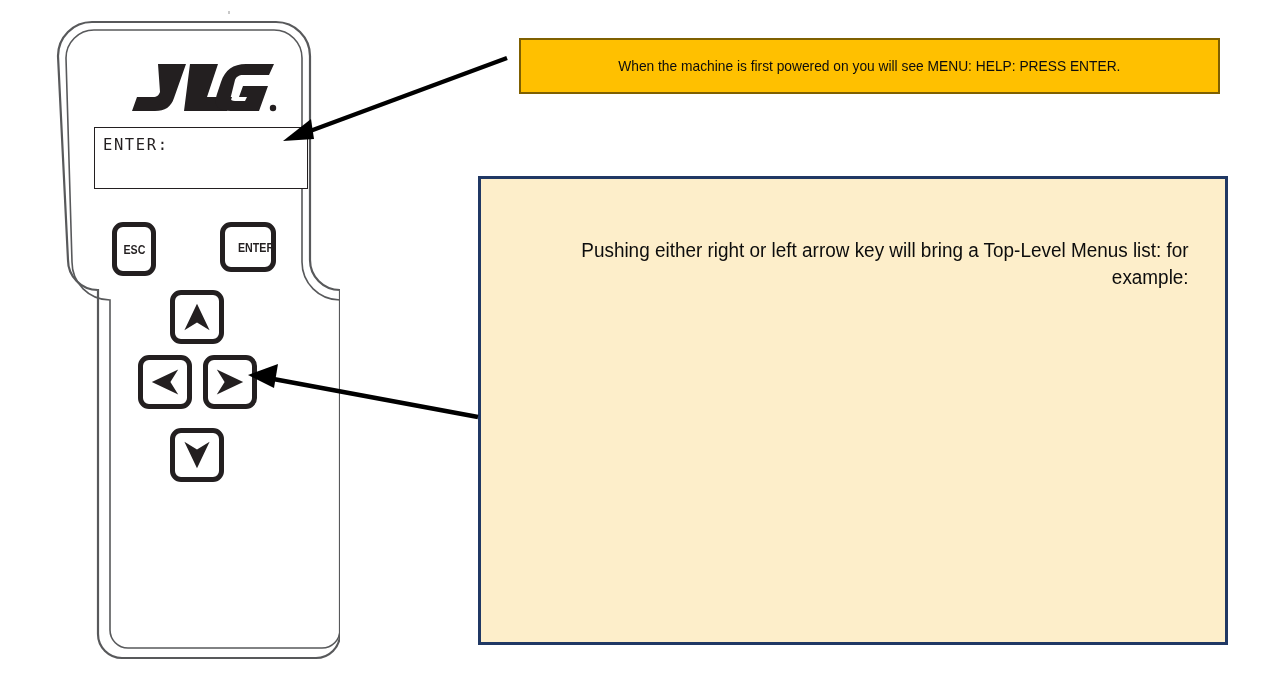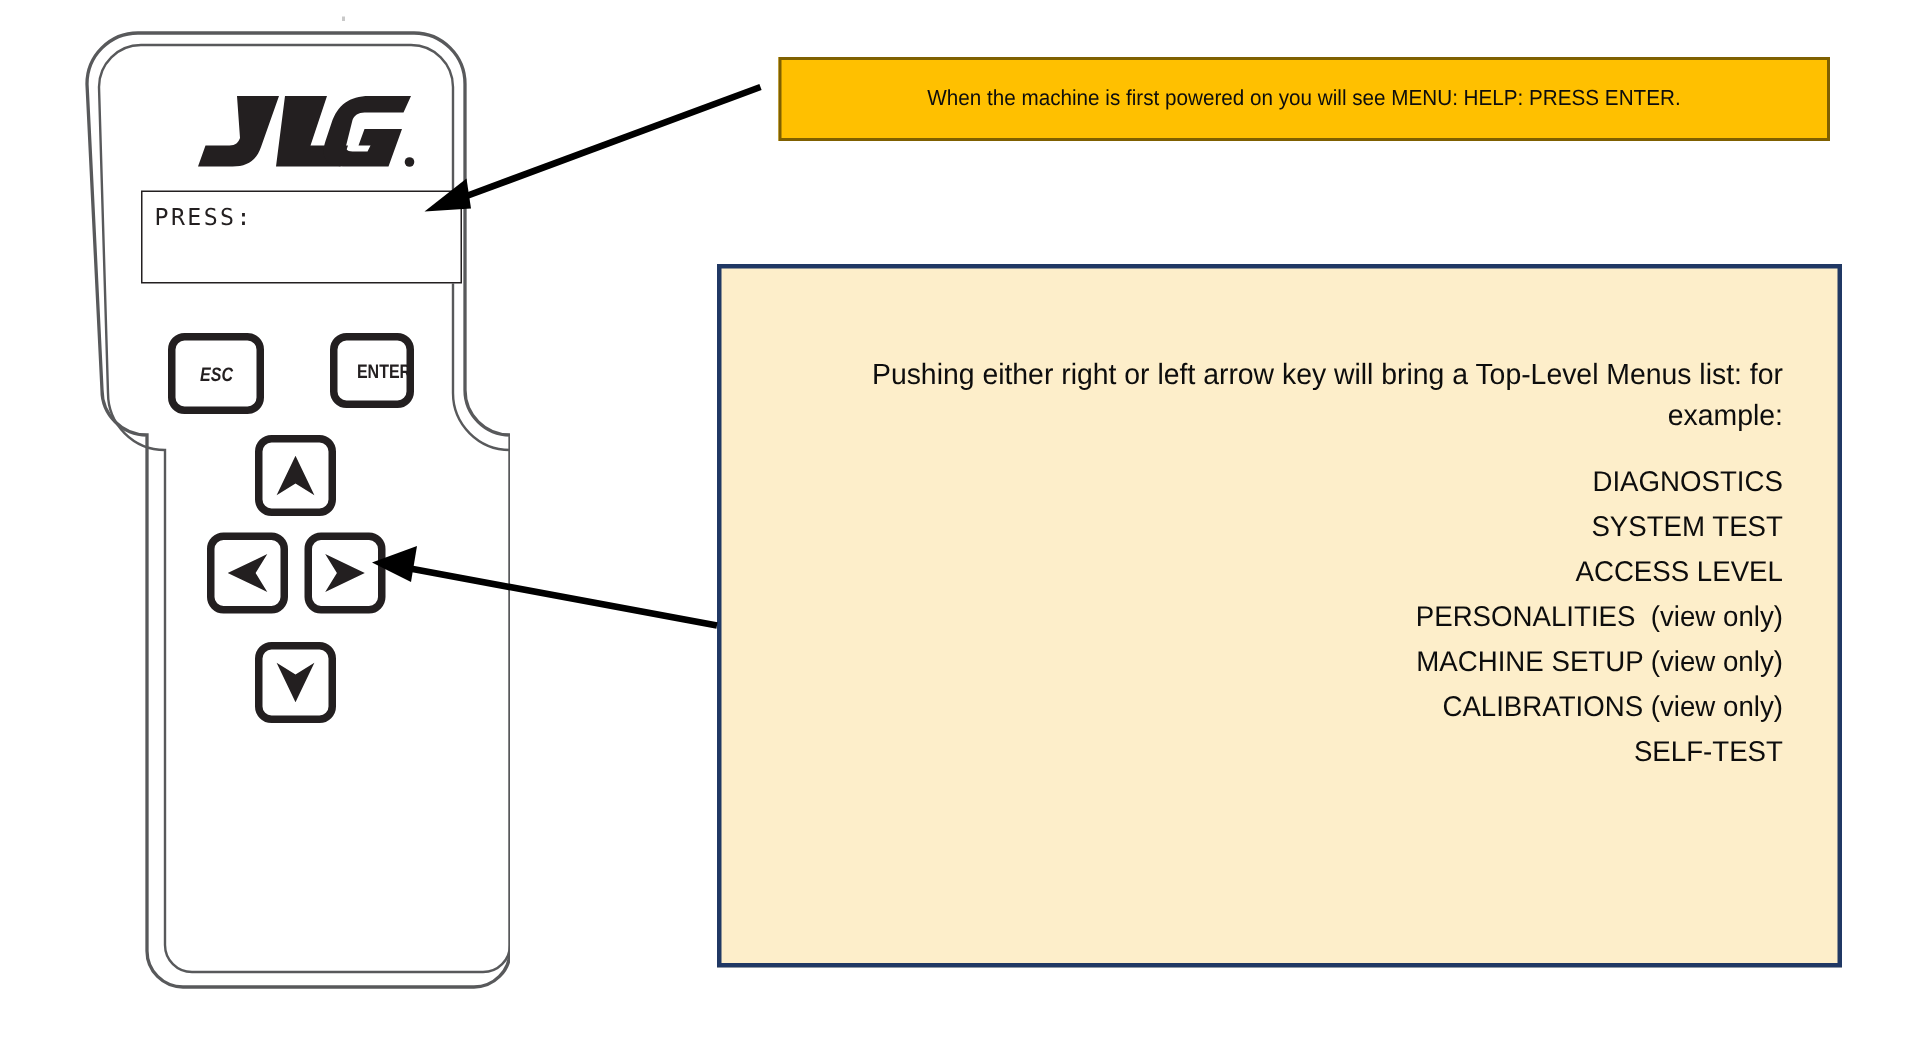--- a/index.html
+++ b/index.html
@@ -81,21 +81,21 @@
   }
   .key-label {
     font-family: "Liberation Sans", sans-serif;
     font-weight: bold;
     color: #231f20;
     font-size: 13px;
     transform: scaleX(0.82);
     letter-spacing: 0px;
     white-space: nowrap;
   }
-  #key-esc   { left: 112px; top: 222px; width: 64px; height: 54px; font-style: italic; }
+  #key-esc   { left: 112px; top: 222px; width: 44px; height: 54px; }
   #key-enter { left: 220px; top: 222px; width: 56px; height: 50px; padding-left: 16px; }
   #key-up    { left: 170px; top: 290px; width: 54px; height: 54px; }
   #key-left  { left: 138px; top: 355px; width: 54px; height: 54px; }
   #key-right { left: 203px; top: 355px; width: 54px; height: 54px; }
   #key-down  { left: 170px; top: 428px; width: 54px; height: 54px; }
   .key-arrow { width: 30px; height: 30px; display: block; }
 
   
   #banner {
     position: absolute;
@@ -227,21 +227,21 @@
       <path d="M 62,8 L 90,8 L 79,41 L 104,41 L 99,55 L 56,55 Z"></path>
 
       <path d="M 146,8 L 118,8 C 105,8 97,14 93,26 L 89,38 C 85,50 90,55 103,55
                L 131,55 L 140,30 L 115,30 L 111,41 L 119,41 L 117,45 L 107,45
                C 103,45 102,43 103,40 L 107,24 C 108,21 111,19 115,19 L 141,19 Z"></path>
     </g>
     <circle cx="145" cy="52" r="3.2" fill="#231f20"></circle>
   </svg>
 
   <div id="lcd">
-    <div class="lcd-line">PRESS:</div>
+    <div class="lcd-line">ENTER:</div>
   </div>
 
   <div class="key" id="key-esc">
     <span class="key-label">ESC</span>
   </div>
 
   <div class="key" id="key-enter">
     <span class="key-label">ENTER</span>
   </div>
 
@@ -271,29 +271,20 @@
 </div>
 
 <div id="stray-dot"></div>
 
 <div id="banner">
   <span id="banner-text">When the machine is first powered on you will see MENU: HELP: PRESS ENTER.</span>
 </div>
 
 <div id="infobox">
   <p id="infobox-intro">Pushing either right or left arrow key will bring a Top-Level Menus list: for example:</p>
-  <ul id="menu-list">
-    <li>DIAGNOSTICS</li>
-    <li>SYSTEM TEST</li>
-    <li>ACCESS LEVEL</li>
-    <li>PERSONALITIES  (view only)</li>
-    <li>MACHINE SETUP (view only)</li>
-    <li>CALIBRATIONS (view only)</li>
-    <li>SELF-TEST</li>
-  </ul>
 </div>
 
 <svg id="leaders" viewBox="0 0 1281 691" xmlns="http://www.w3.org/2000/svg">
 
   <g>
     <line class="leader-line" x1="507" y1="58" x2="302" y2="134"></line>
     <path class="leader-head" d="M 283,141 L 311,119 L 314,139 Z"></path>
   </g>
 
   <g>

